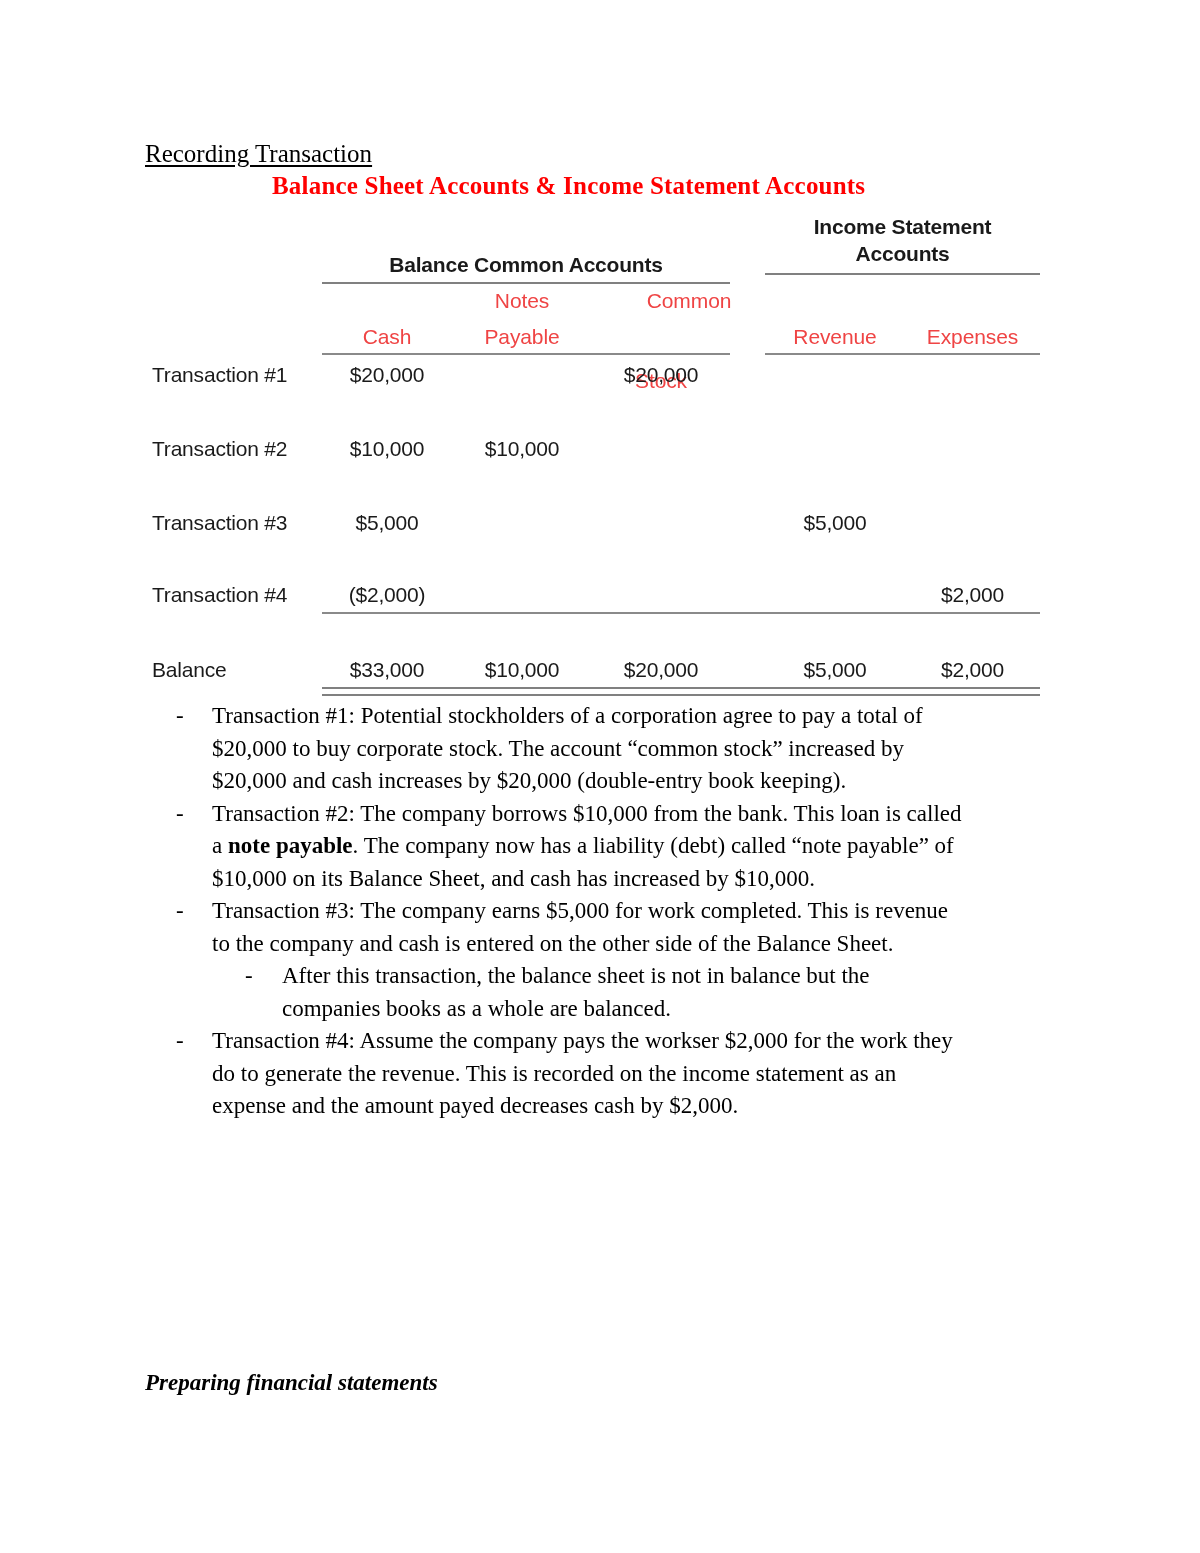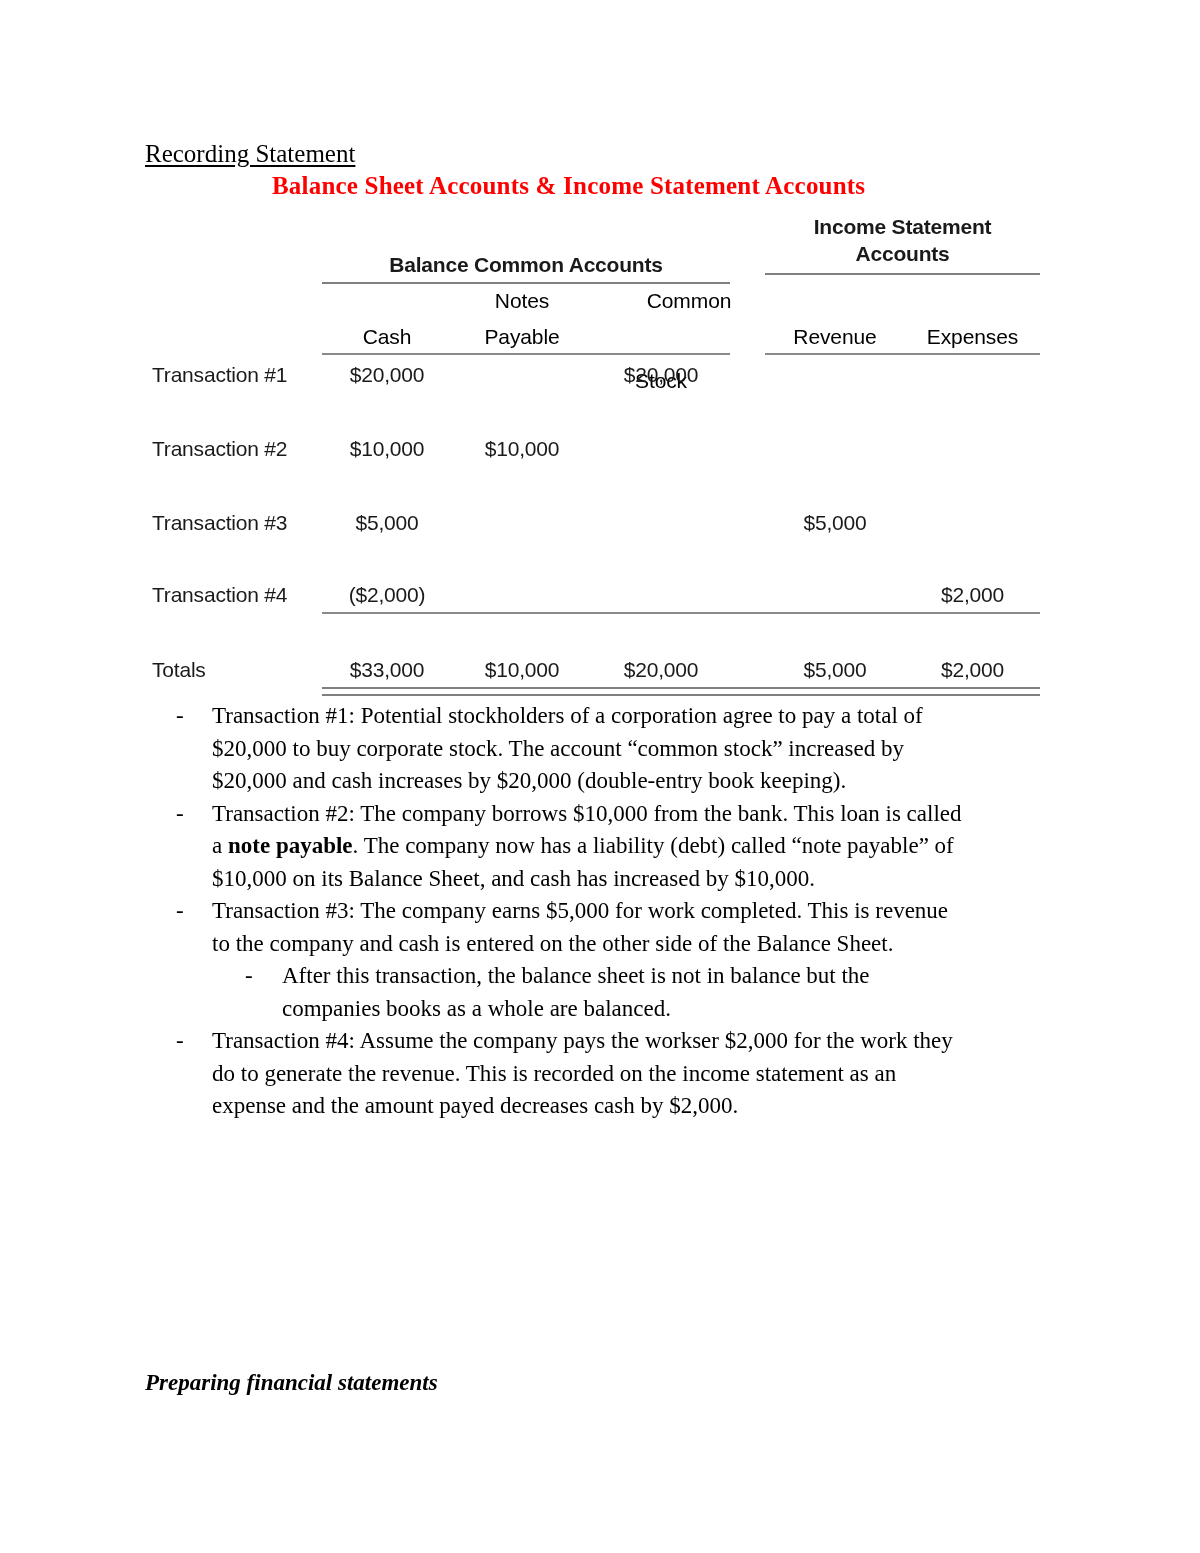--- a/index.html
+++ b/index.html
@@ -85,21 +85,21 @@
     height: 5px;
     border-top: 2px solid #808080;
     border-bottom: 2px solid #808080;
   }
 
   .col-hdr {
     position: absolute;
     font-size: 21px;
     line-height: 26px;
     text-align: center;
-    color: #000000;
+    color: #ef4444;
     letter-spacing: -0.1px;
   }
 
   .row-label {
     position: absolute;
     font-size: 21px;
     line-height: 26px;
     text-align: left;
     color: #1a1a1a;
     white-space: nowrap;
@@ -156,21 +156,21 @@
     font-size: 23px;
     line-height: 29px;
     white-space: nowrap;
   }
 </style>
 </head>
 <body>
 
 <div class="page">
 
-  <div class="doc-title">Recording Statement</div>
+  <div class="doc-title">Recording Transaction</div>
 
   <div class="red-title">Balance Sheet Accounts &amp; Income Statement Accounts</div>
 
   <div class="table-block">
 
     <div class="grp-hdr grp-is">
       <div>Income Statement</div>
       <div>Accounts</div>
     </div>
     <div class="grp-hdr grp-bs">Balance Common Accounts</div>
@@ -216,21 +216,21 @@
 
     <div class="row-label" style="left:152px; top:377px;">Transaction #4</div>
     <div class="cell" style="left:322px; top:377px; width:130px;">($2,000)</div>
     <div class="cell" style="left:452px; top:377px; width:140px;"></div>
     <div class="cell" style="left:592px; top:377px; width:138px;"></div>
     <div class="cell" style="left:765px; top:377px; width:140px;"></div>
     <div class="cell" style="left:905px; top:377px; width:135px;">$2,000</div>
 
     <div class="rule-thin" style="left:322px; top:407px; width:718px;"></div>
 
-    <div class="row-label" style="left:152px; top:452px;">Totals</div>
+    <div class="row-label" style="left:152px; top:452px;">Balance</div>
     <div class="cell" style="left:322px; top:452px; width:130px;">$33,000</div>
     <div class="cell" style="left:452px; top:452px; width:140px;">$10,000</div>
     <div class="cell" style="left:592px; top:452px; width:138px;">$20,000</div>
     <div class="cell" style="left:765px; top:452px; width:140px;">$5,000</div>
     <div class="cell" style="left:905px; top:452px; width:135px;">$2,000</div>
 
     <div class="rule-double" style="left:322px; top:482px; width:718px;"></div>
 
   </div>
 

